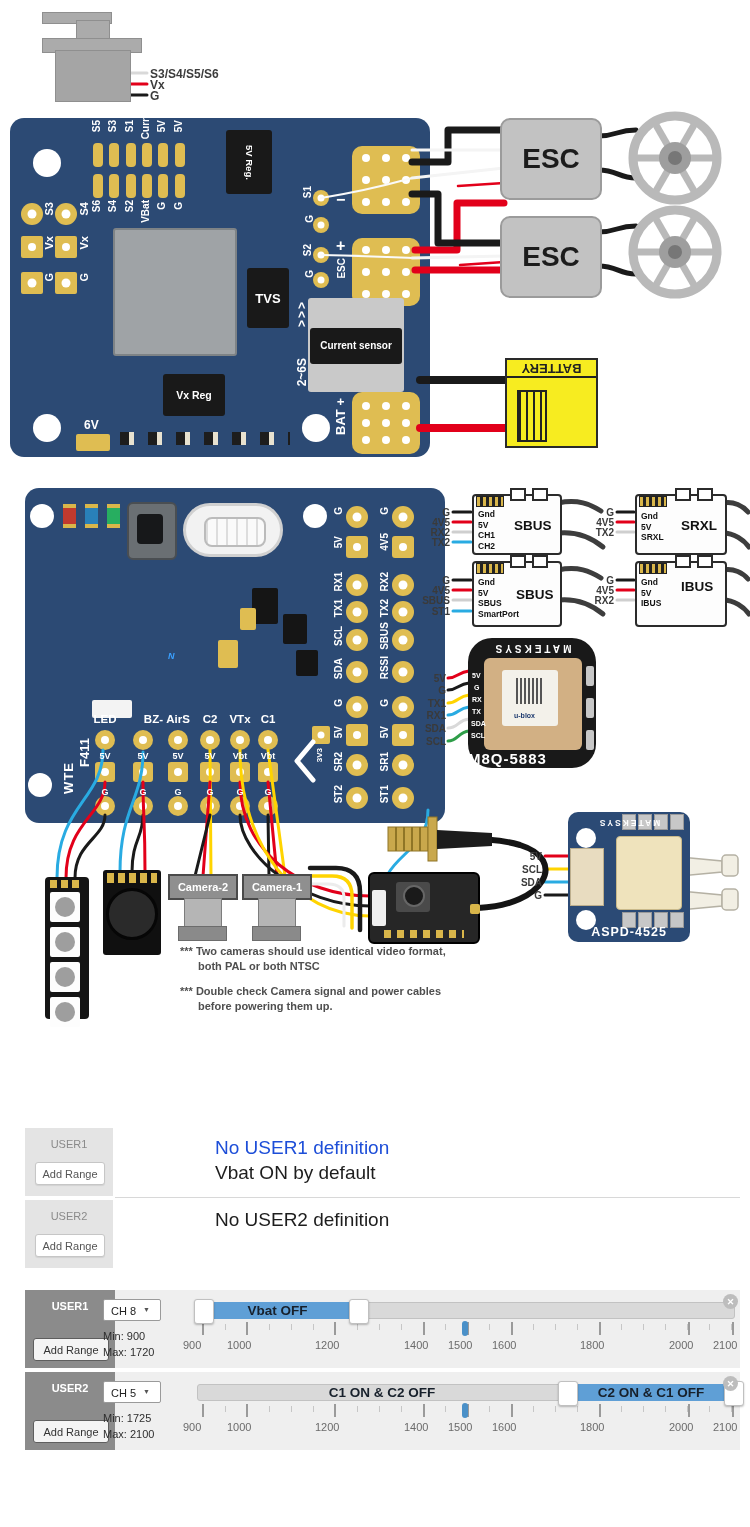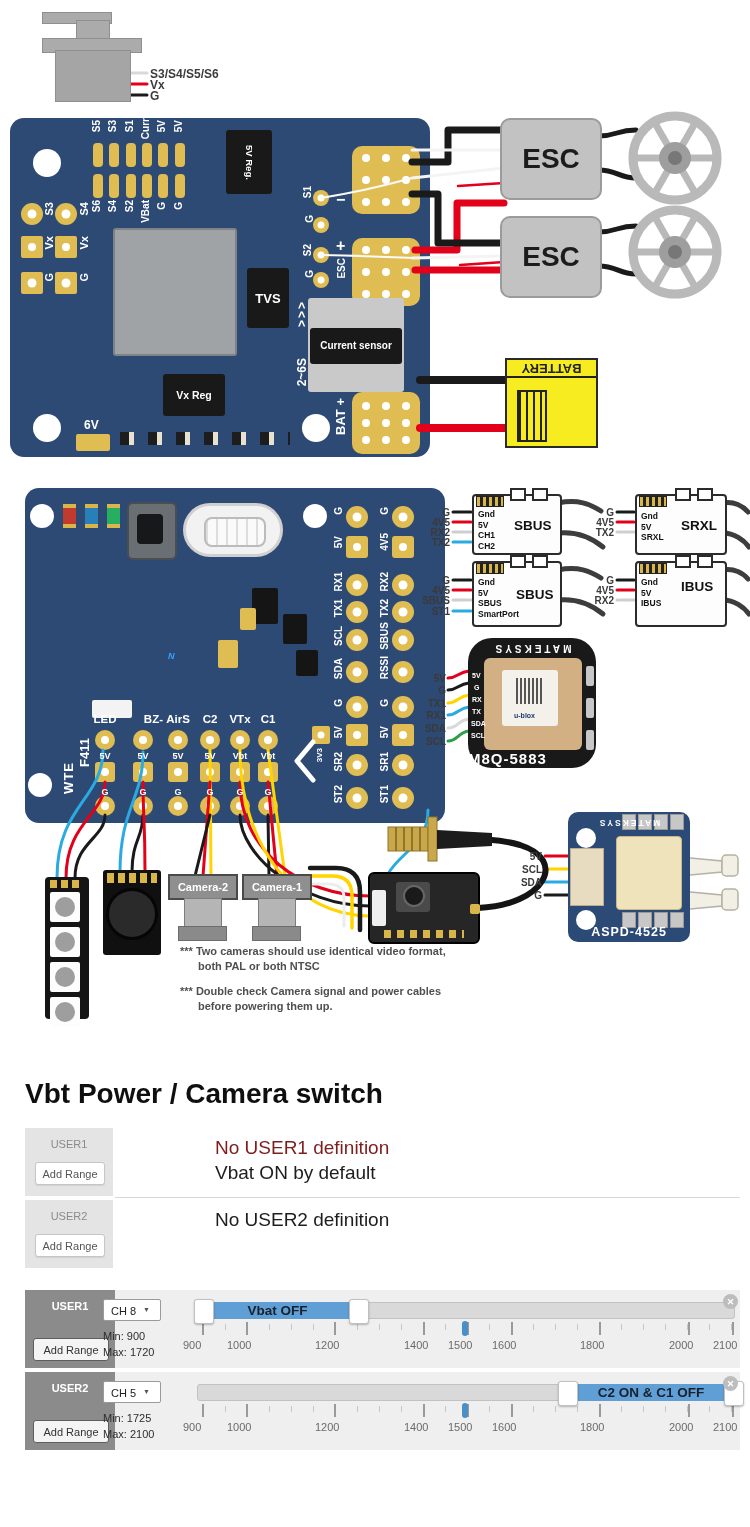--- a/index.html
+++ b/index.html
@@ -606,27 +606,26 @@
     </g>
 
     <g fill="#f2efe4" stroke="#b5b1a4" stroke-width="1.5">
       <polygon points="680,857 722,861 722,872 680,876"></polygon>
         <rect x="722" y="855" width="16" height="21" rx="4"></rect>
       <polygon points="680,891 722,895 722,906 680,910"></polygon>
         <rect x="722" y="889" width="16" height="21" rx="4"></rect>
     </g>
   </svg>
 
-  <span class="lb" style="left:25px;top:1080px;font-size:28px;color:#0f0f0f;">Vbt Power / Camera switch</span>
 
   <div class="infoCell" style="left:25px;top:1128px;">
     <span class="infoName">USER1</span>
     <div class="btnLight">Add Range</div>
   </div>
-  <span class="lb dk" style="left:215px;top:1138px;font-size:19px;color:#7f1d1d;font-weight:400;">No USER1 definition</span>
+  <span class="lb dk" style="left:215px;top:1138px;font-size:19px;color:#1d4ed8;font-weight:400;">No USER1 definition</span>
   <span class="lb dk" style="left:215px;top:1163px;font-size:19px;color:#1d1d1d;font-weight:400;">Vbat ON by default</span>
   <div class="s" style="left:115px;top:1197px;width:625px;height:1px;background:#d8d8d8;z-index:6;"></div>
 
   <div class="infoCell" style="left:25px;top:1200px;">
     <span class="infoName">USER2</span>
     <div class="btnLight">Add Range</div>
   </div>
   <span class="lb dk" style="left:215px;top:1210px;font-size:19px;color:#1d1d1d;font-weight:400;">No USER2 definition</span>
 
   <div class="srow" style="top:1290px;">
@@ -670,20 +669,21 @@
     <div class="shead">
       <span class="sheadName">USER2</span>
       <div class="btnDark">Add Range</div>
     </div>
     <div class="dd">CH 5</div>
     <span class="ddc" style="left:118px;top:9px;">▼</span>
     <span class="s" style="left:78px;top:40px;font-size:11px;color:#2e2e2e;">Min: 1725</span>
     <span class="s" style="left:78px;top:56px;font-size:11px;color:#2e2e2e;">Max: 2100</span>
     <div class="track"></div>
     <div class="range" style="left:542px;width:168px;"></div>
+    <span class="segtxt" style="left:172px;width:370px;">C1 ON &amp; C2 OFF</span>
     <span class="segtxt" style="left:542px;width:168px;">C2 ON &amp; C1 OFF</span>
     <div class="handle" style="left:533px;"></div>
     <div class="handle" style="left:699px;"></div>
     <div class="ticks"></div>
     <div class="tik" style="left:177px;"></div>
     <div class="tik" style="left:221px;"></div>
     <div class="tik" style="left:309px;"></div>
     <div class="tik" style="left:398px;"></div>
     <div class="tik" style="left:442px;"></div>
     <div class="tik" style="left:486px;"></div>

